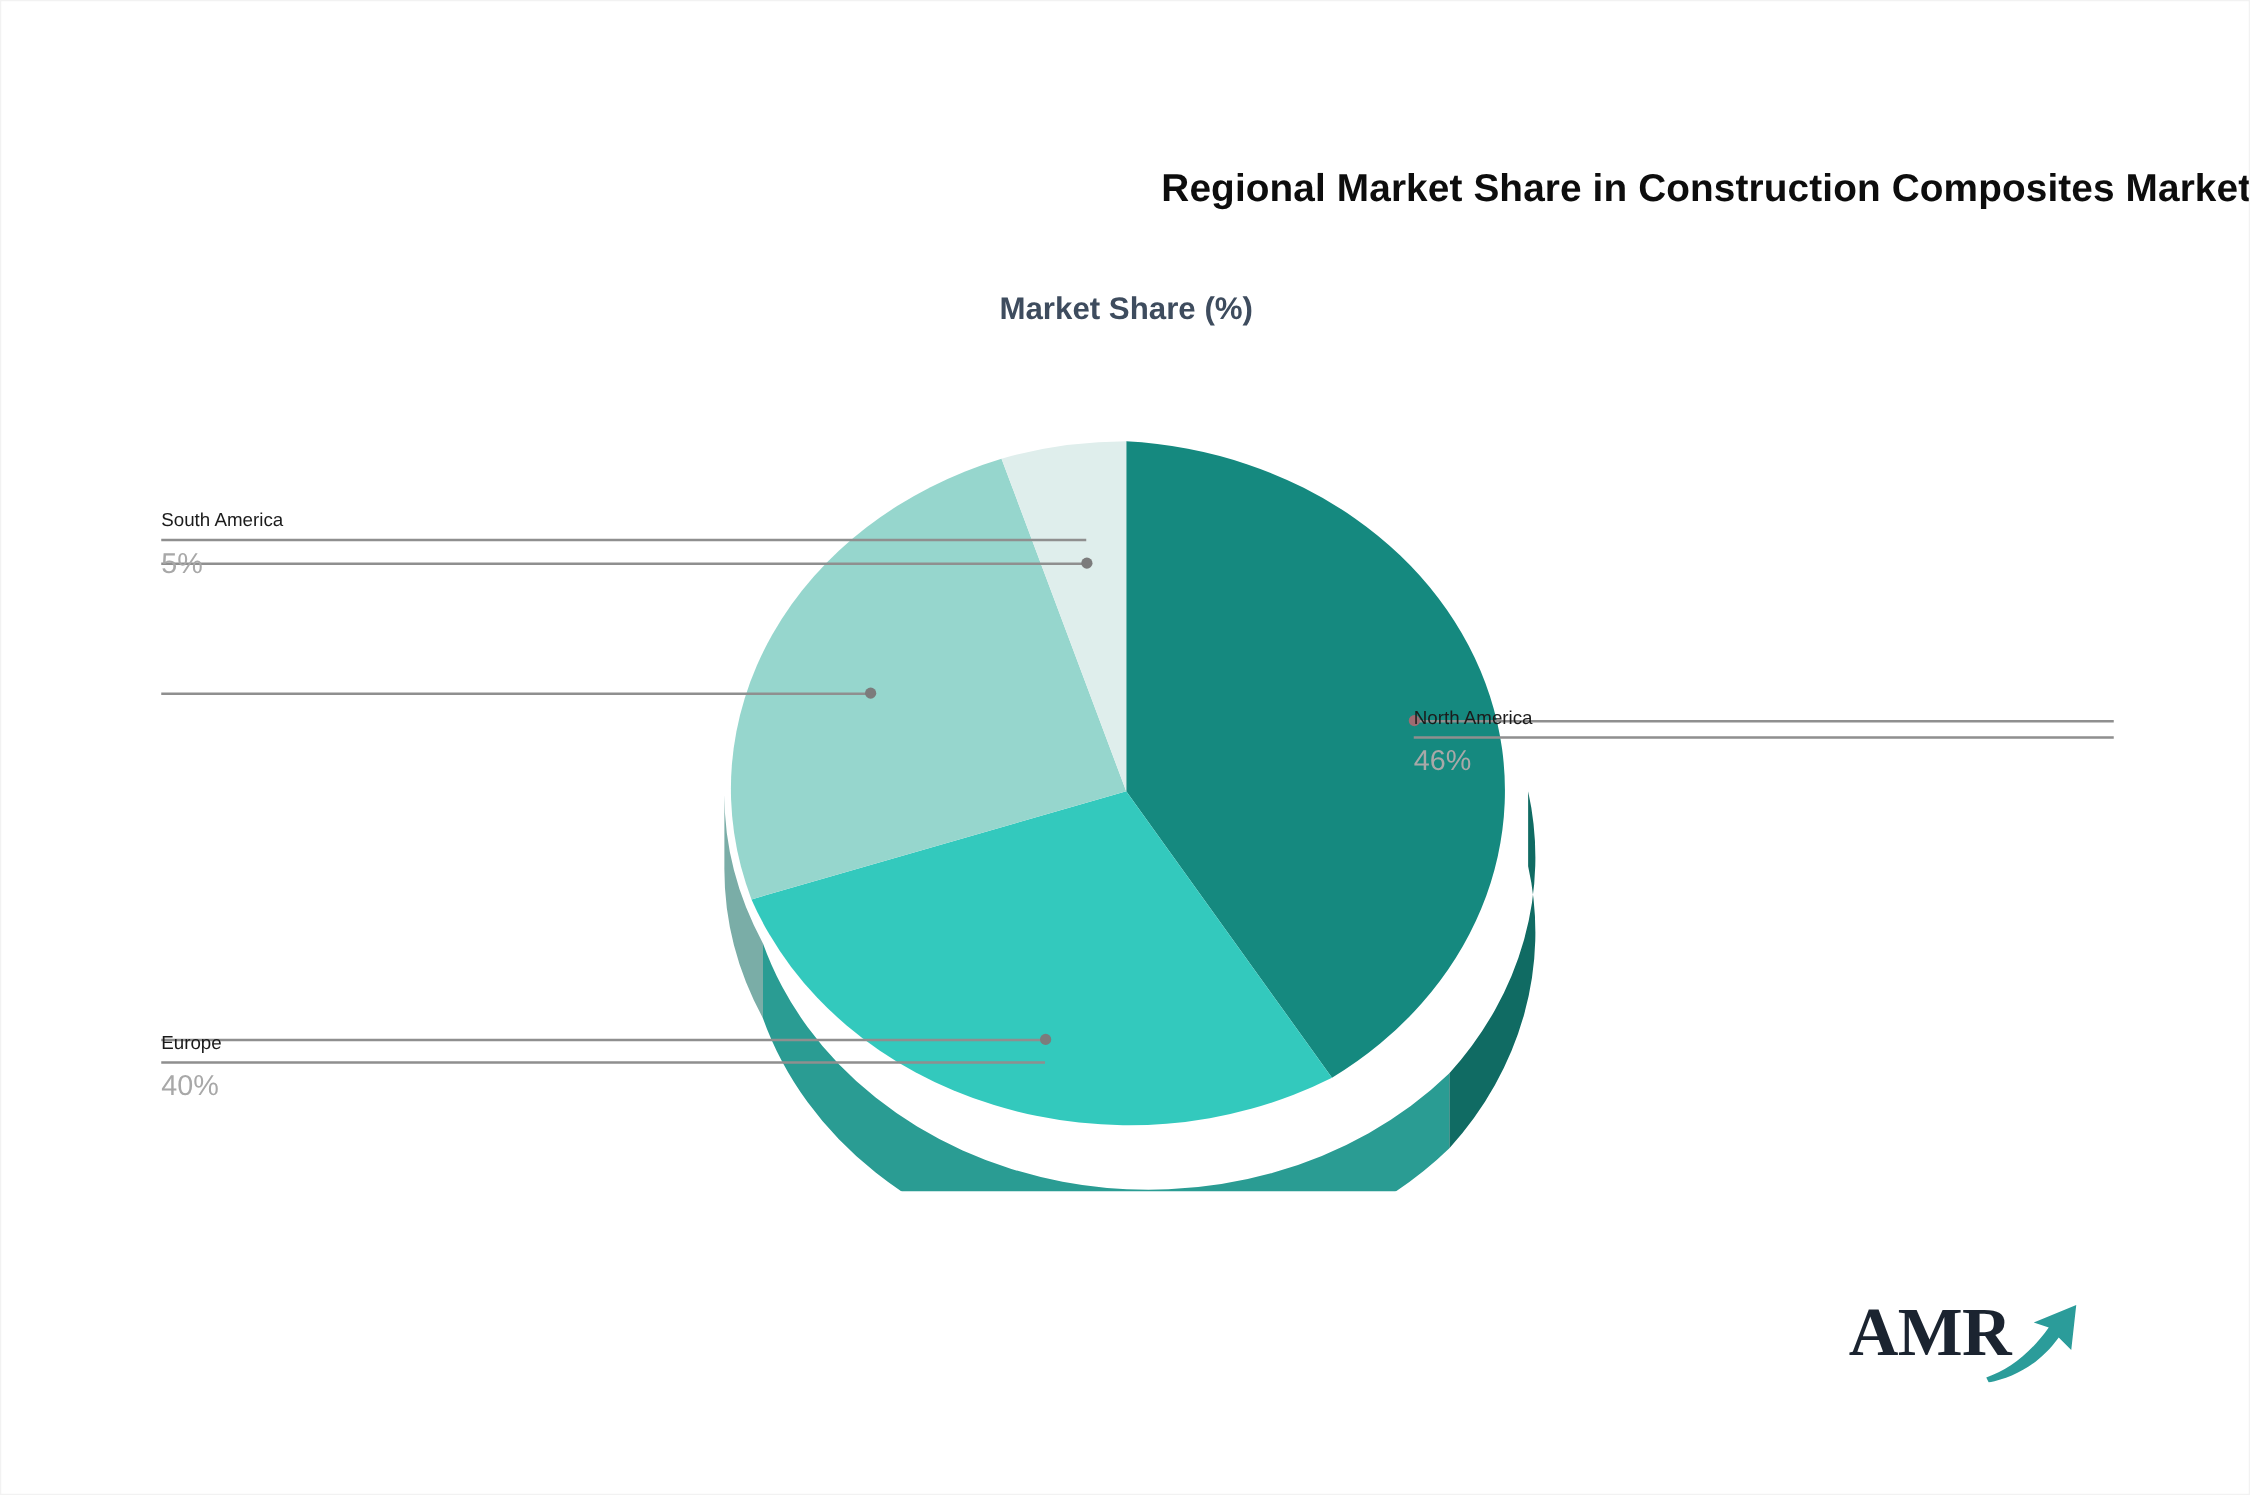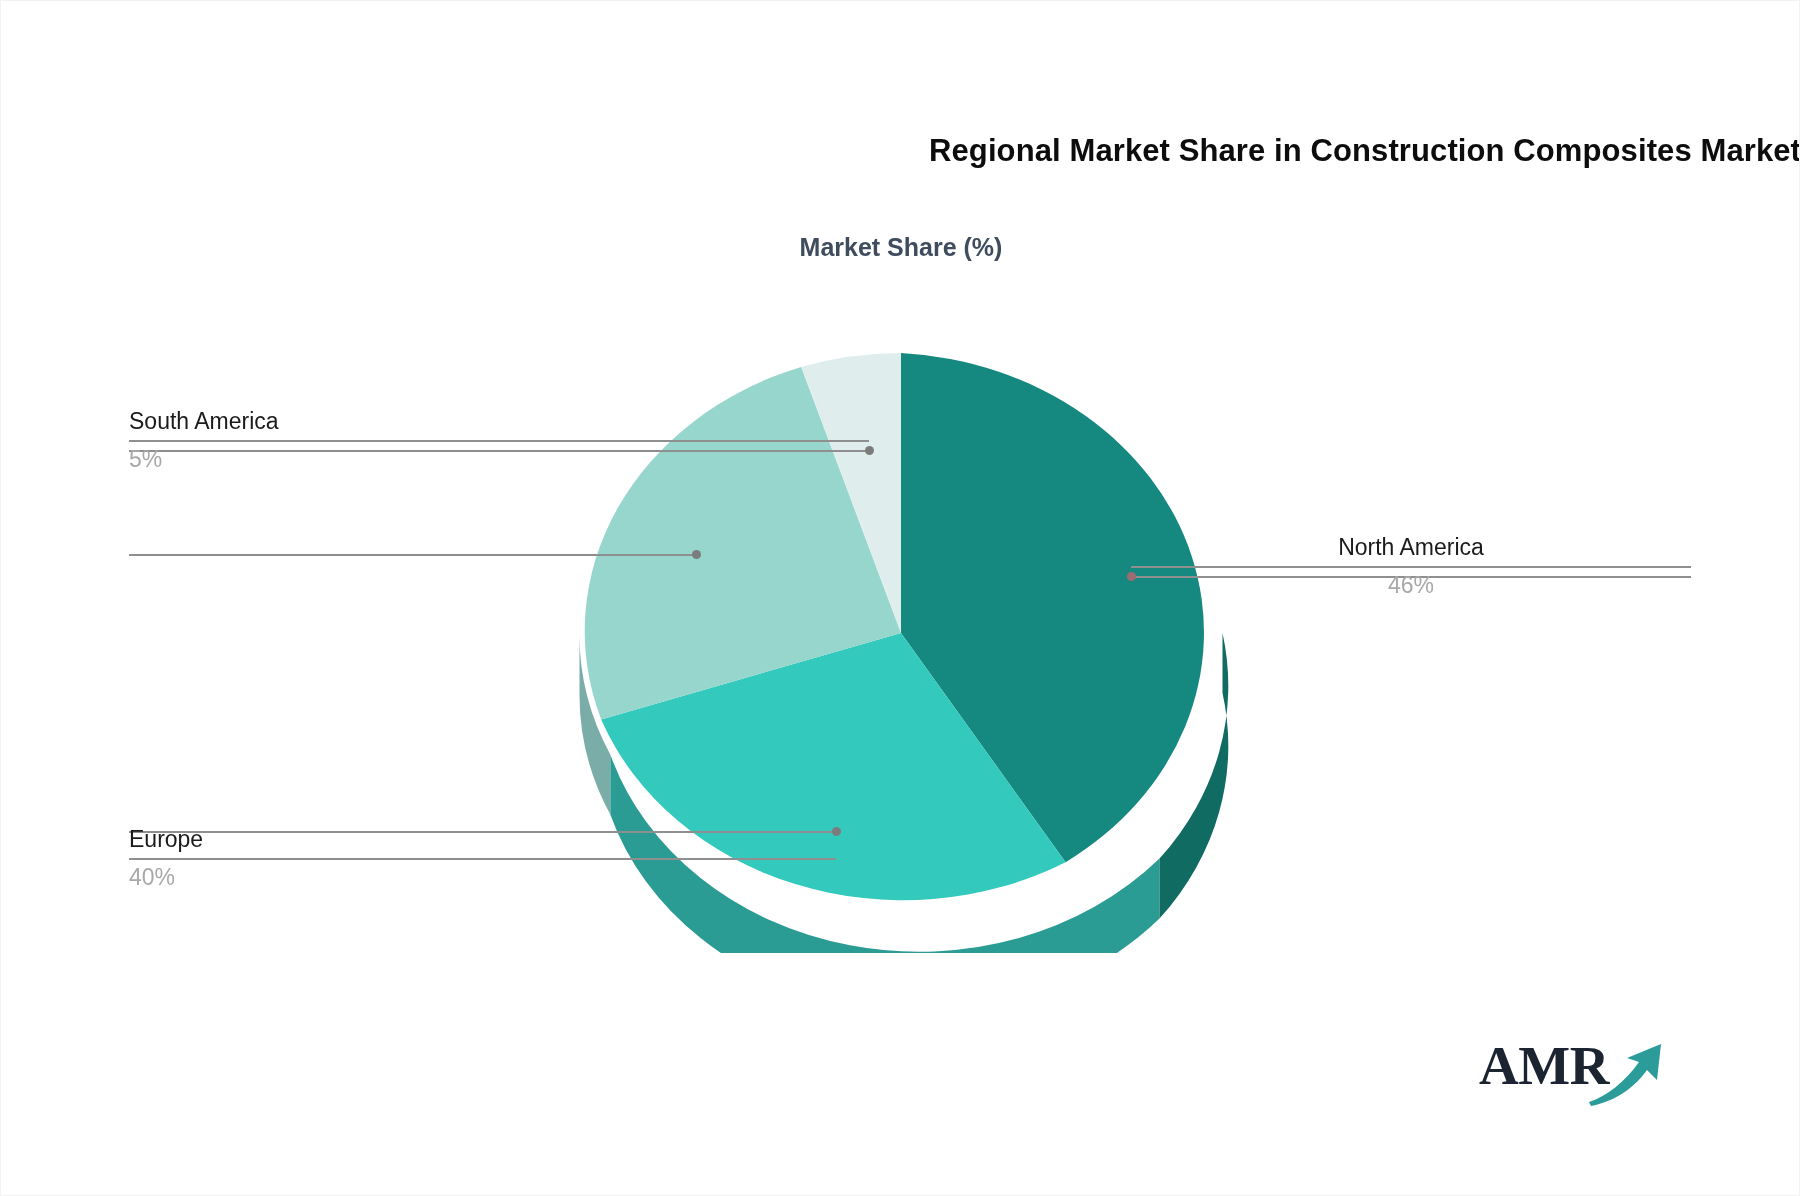--- a/index.html
+++ b/index.html
@@ -54,37 +54,37 @@
     width: 1800px;
     height: 1196px;
   }
   #pie-svg { display: block; }
 
   
   .callout {
     position: absolute;
   }
   .callout .cname {
-    font-size: 23px;
+    font-size: 15px;
     color: #1b1b1b;
     line-height: 1.15;
     white-space: nowrap;
   }
   .callout .crule {
     height: 0;
     border-top: 2px solid #8f8f8f;
     margin: 6px 0 4px 0;
   }
   .callout .cvalue {
     font-size: 23px;
     color: #a8a8a8;
     line-height: 1.15;
     white-space: nowrap;
   }
-  .callout.right-align { text-align: center; }
+  .callout.right-align { text-align: left; margin-top: 32px; }
 
   
   .leader {
     position: absolute;
     height: 0;
     border-top: 2px solid #8f8f8f;
   }
   .leader-dot {
     position: absolute;
     width: 9px;

